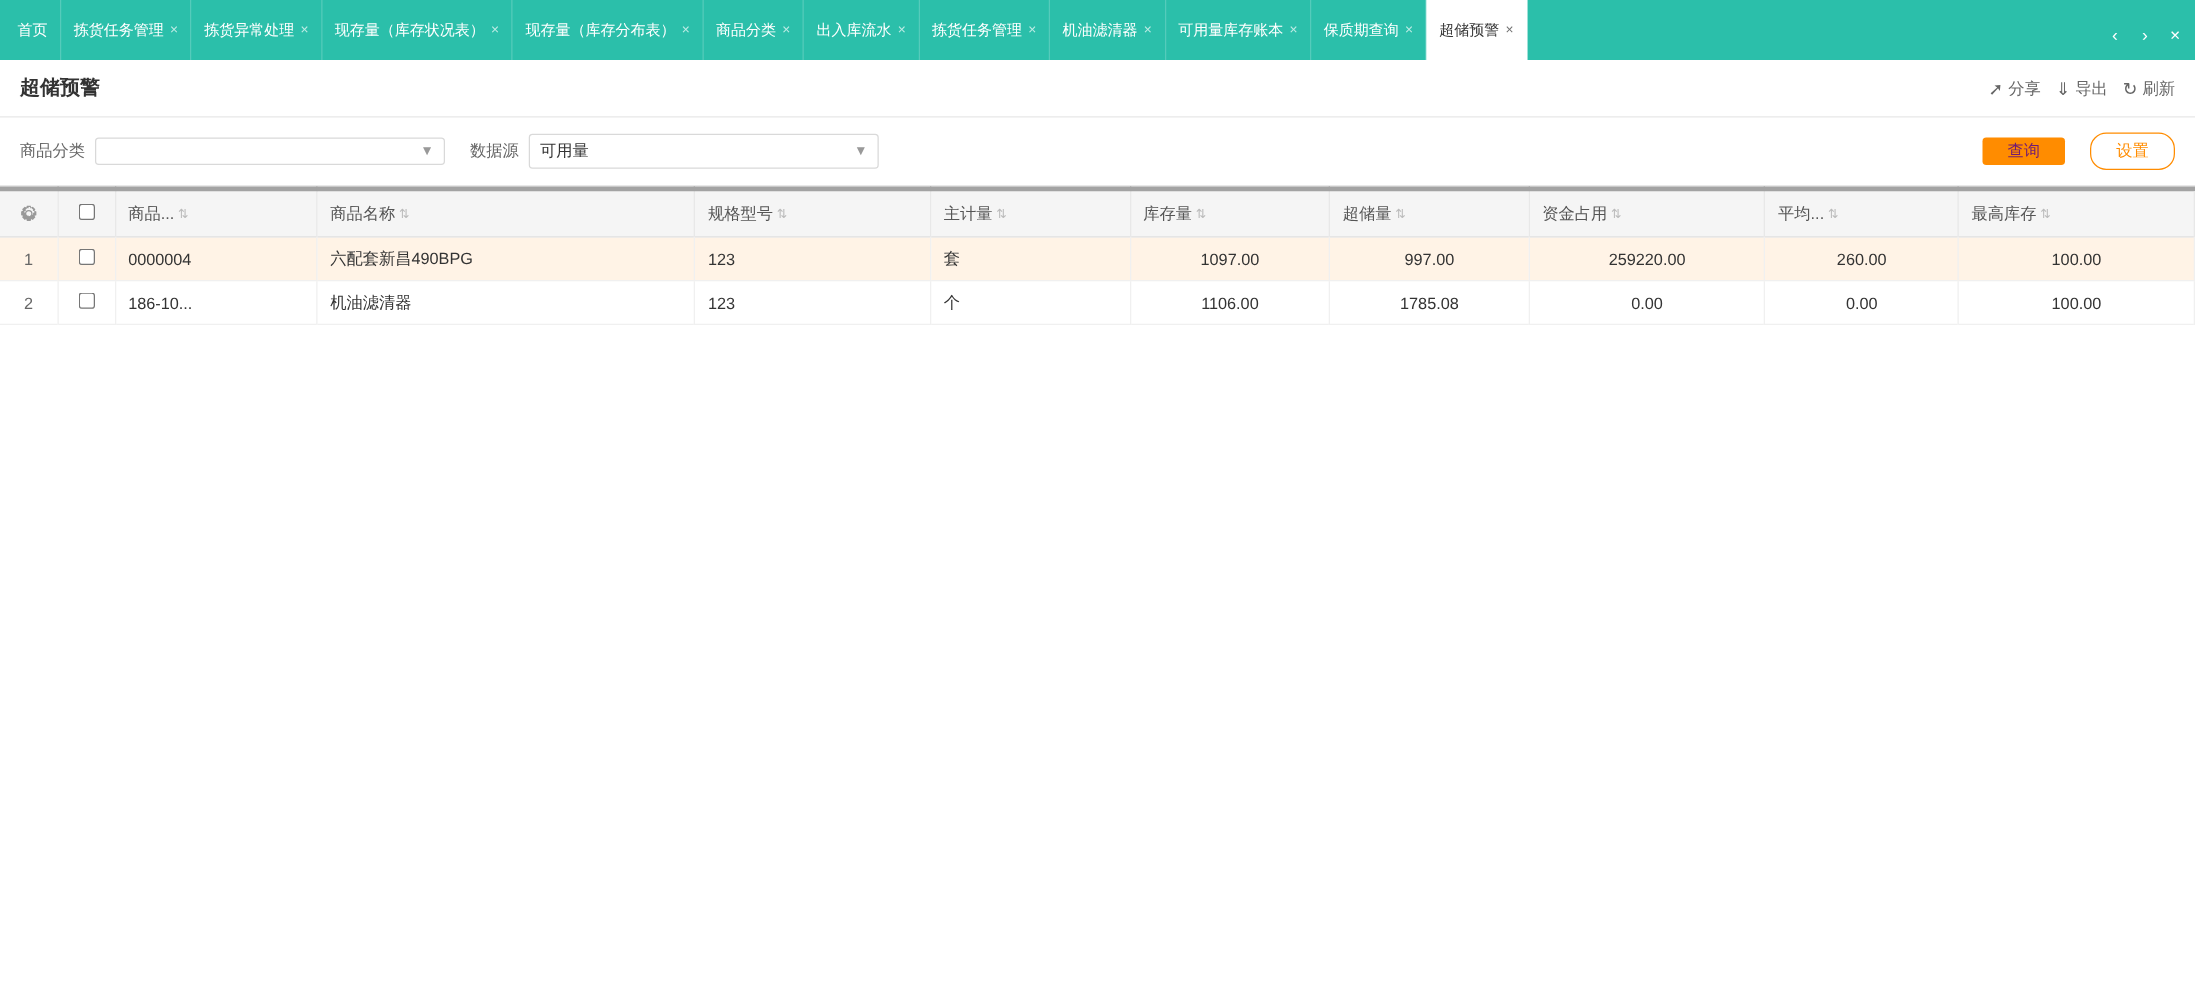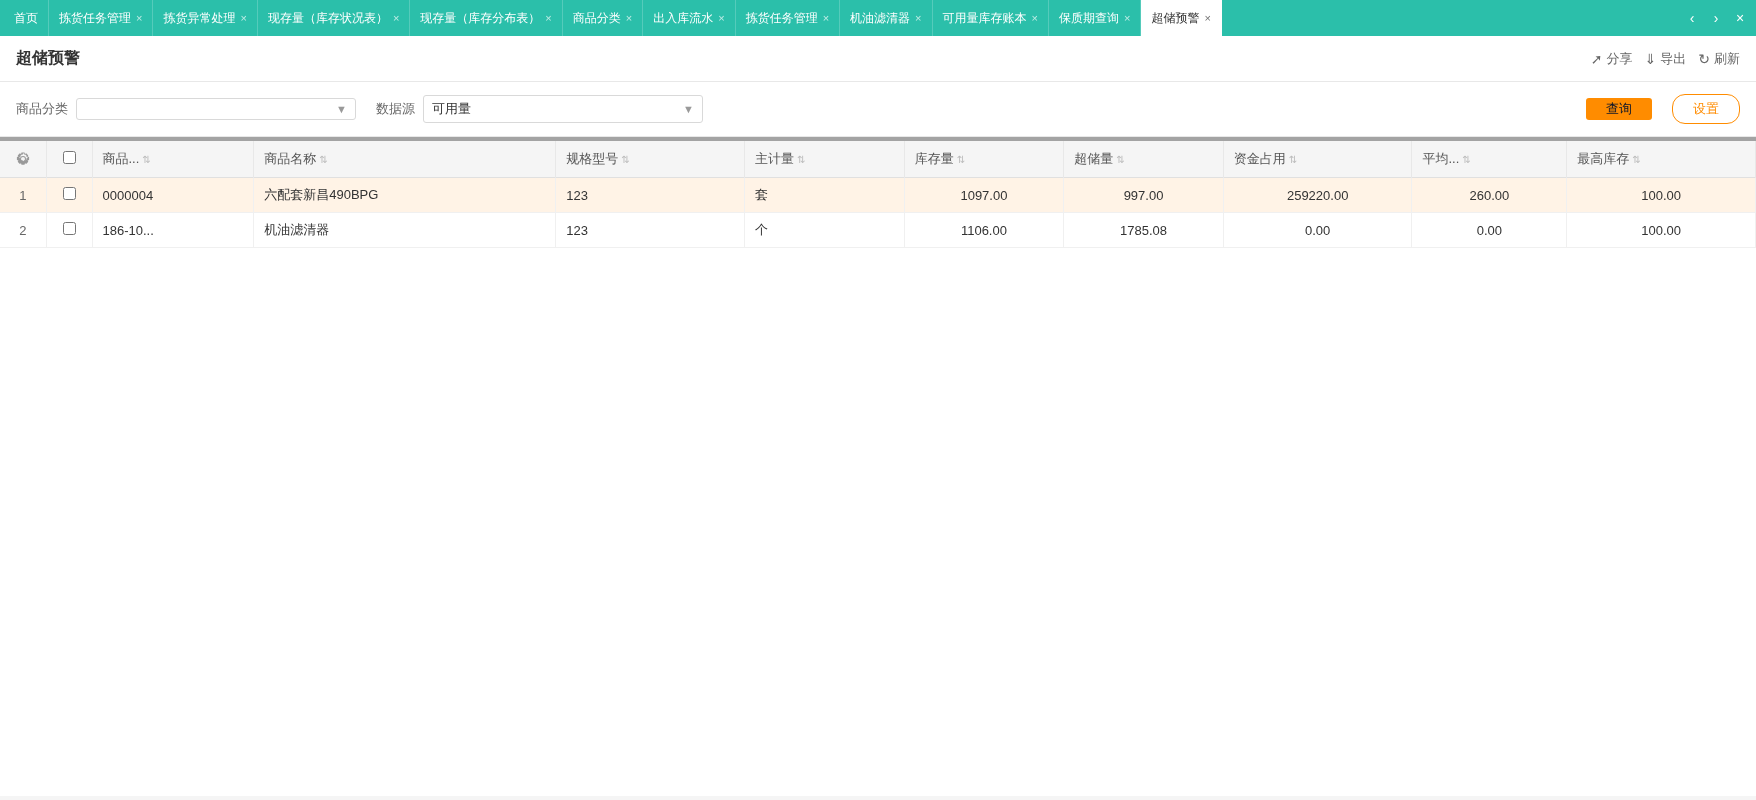--- a/index.html
+++ b/index.html
@@ -1,23 +1,23 @@
 <!DOCTYPE html>
 <html><head>
   <meta charset="utf-8">
   <style>
     * { margin: 0; padding: 0; box-sizing: border-box; }
     body { font-family: 'Microsoft YaHei', Arial, sans-serif; font-size: 13px; color: #333; background: #f5f5f5; }
 
     
     .top-nav {
       display: flex;
-      align-items: center;
+      align-items: flex-end;
       background: #2bbfaa;
-      height: 36px;
+      height: 48px;
       padding: 0 4px;
       overflow: hidden;
       white-space: nowrap;
     }
     .nav-tab {
       display: inline-flex;
       align-items: center;
       height: 100%;
       padding: 0 10px;
       color: #fff;
@@ -118,21 +118,21 @@
       min-width: 280px;
       background: #fff;
       cursor: pointer;
       font-size: 13px;
       color: #333;
       justify-content: space-between;
     }
     .filter-select .arrow { color: #999; font-size: 11px; margin-left: 8px; }
     .filter-btn-query {
       background: #ff8c00;
-      color: #0f172a;
+      color: #701a75;
       border: none;
       border-radius: 3px;
       padding: 2px 20px;
       cursor: pointer;
       font-size: 13px;
       margin-left: auto;
     }
     .filter-btn-set {
       background: #fff;
       color: #ff8c00;

